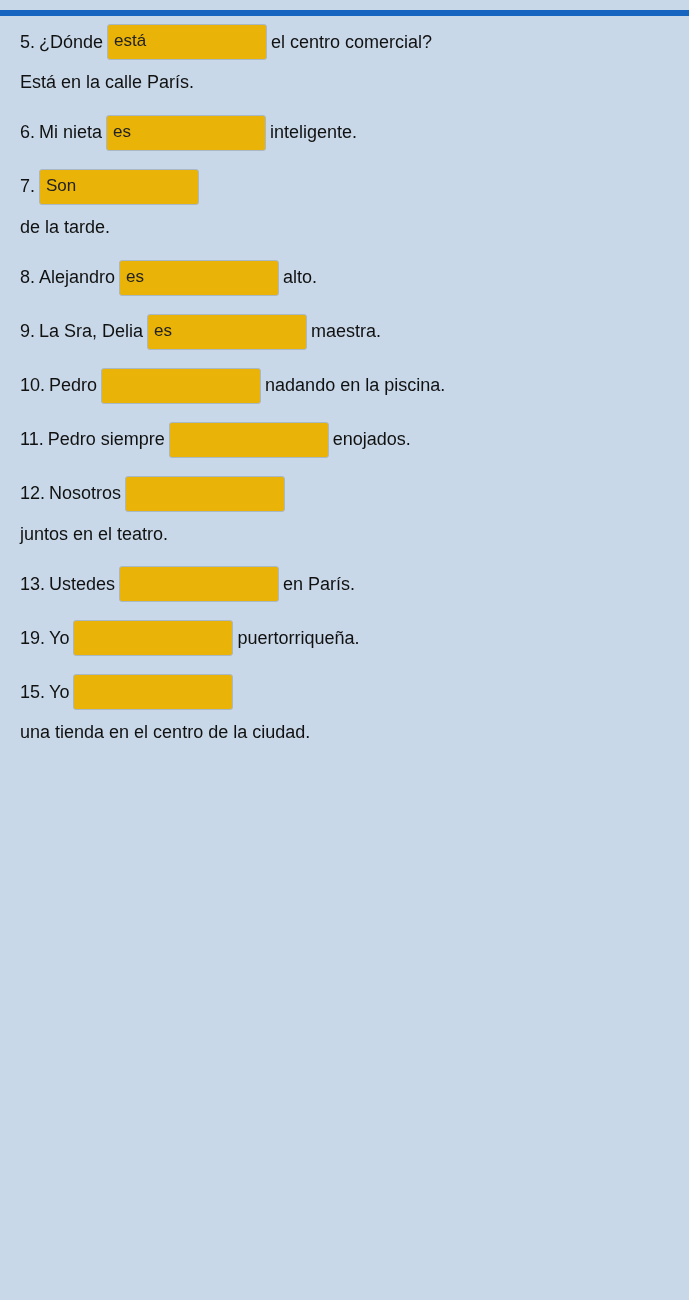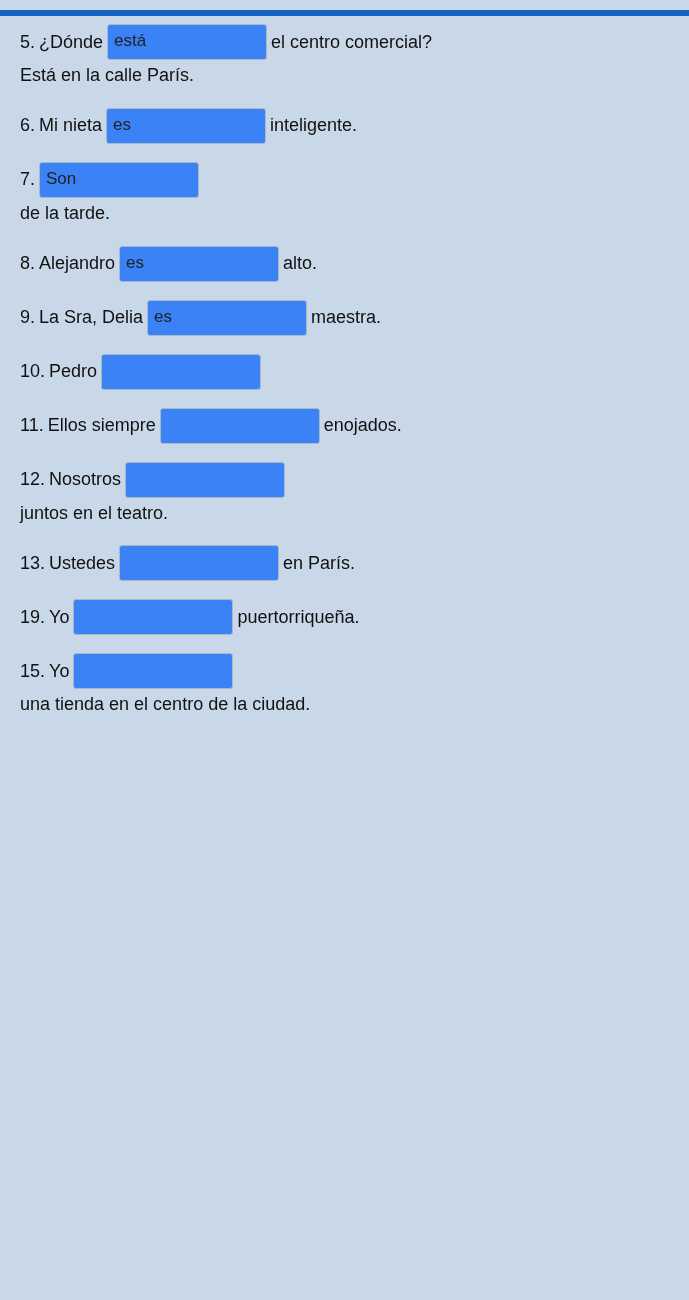--- a/index.html
+++ b/index.html
@@ -27,35 +27,35 @@
       display: flex;
       align-items: center;
       flex-wrap: wrap;
       gap: 4px;
     }
 
     .answer-box {
       display: inline-block;
       min-width: 160px;
       height: 36px;
-      background-color: #3b82f6;
+      background-color: #eab308;
       border: 1px solid #aab8c5;
       border-radius: 3px;
       padding: 2px 6px;
       font-size: 17px;
       color: #222;
       vertical-align: middle;
     }
 
     .answer-box.filled {
       color: #222;
     }
 
     .continuation {
-      margin-top: 1px;
+      margin-top: 8px;
       font-size: 18px;
     }
 
     .top-bar {
       width: calc(100% + 40px);
       margin-left: -20px;
       height: 6px;
       background-color: #1565c0;
       margin-bottom: 8px;
     }
@@ -104,26 +104,27 @@
         <span>La Sra, Delia</span>
         <span class="answer-box filled">es</span>
         <span>maestra.</span>
       </div>
     </div>
     <div class="question-block">
       <div class="question-line">
         <span>10.</span>
         <span>Pedro</span>
         <span class="answer-box"></span>
+        <span>nadando en la piscina.</span>
       </div>
     </div>
     <div class="question-block">
       <div class="question-line">
         <span>11.</span>
-        <span>Ellos siempre</span>
+        <span>Pedro siempre</span>
         <span class="answer-box"></span>
         <span>enojados.</span>
       </div>
     </div>
     <div class="question-block">
       <div class="question-line">
         <span>12.</span>
         <span>Nosotros</span>
         <span class="answer-box"></span>
       </div>

